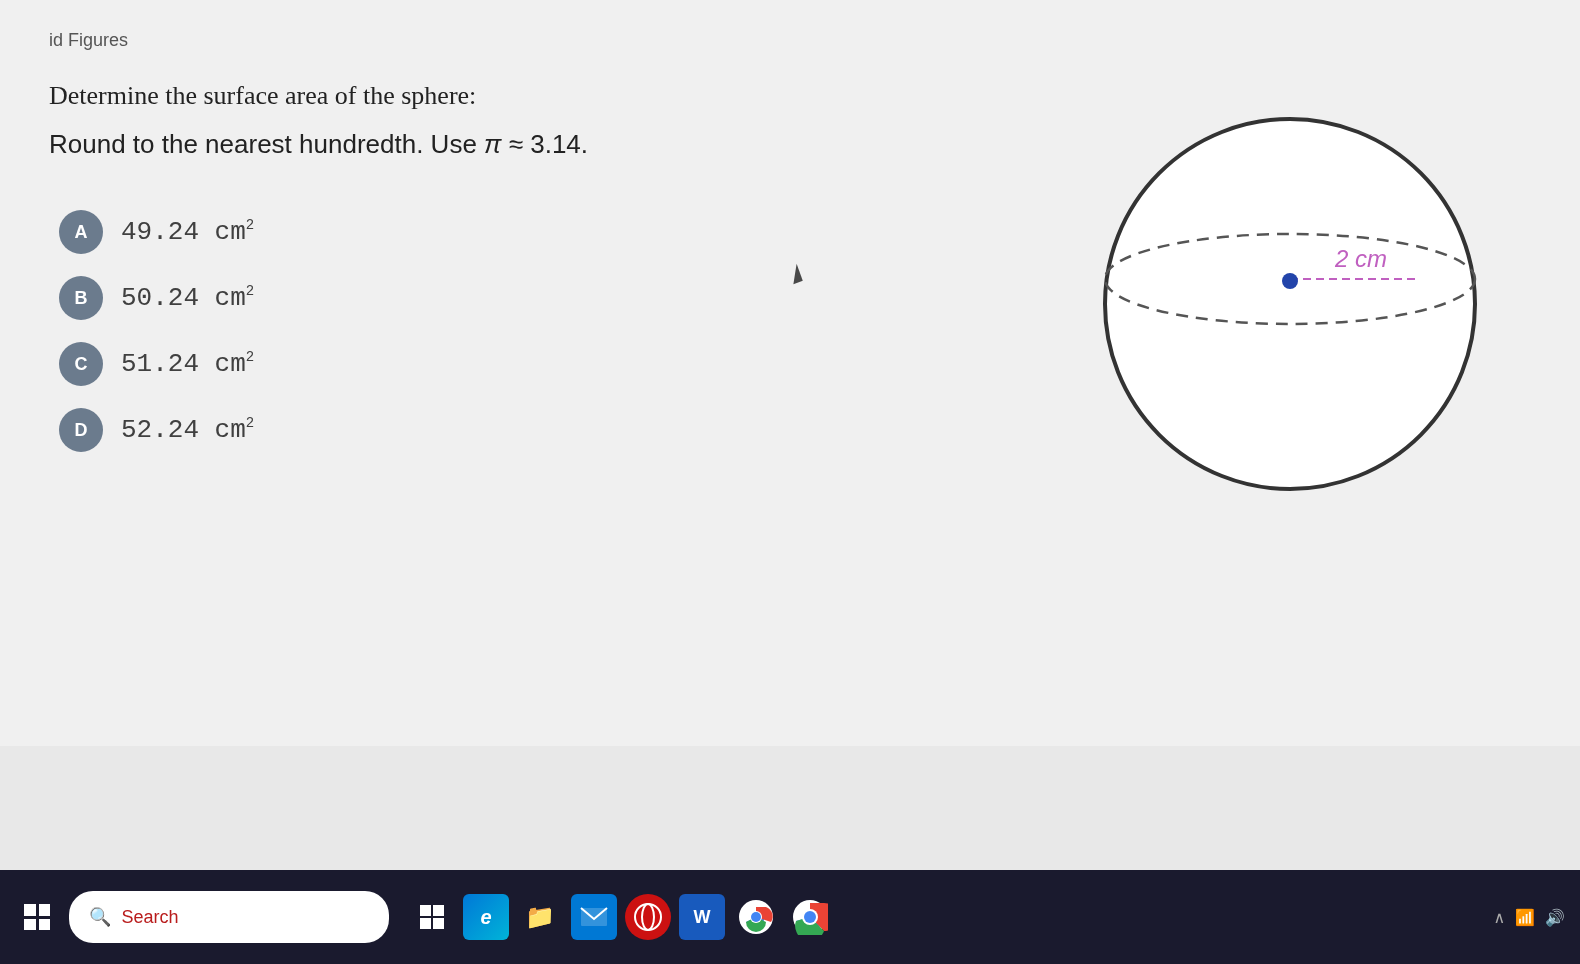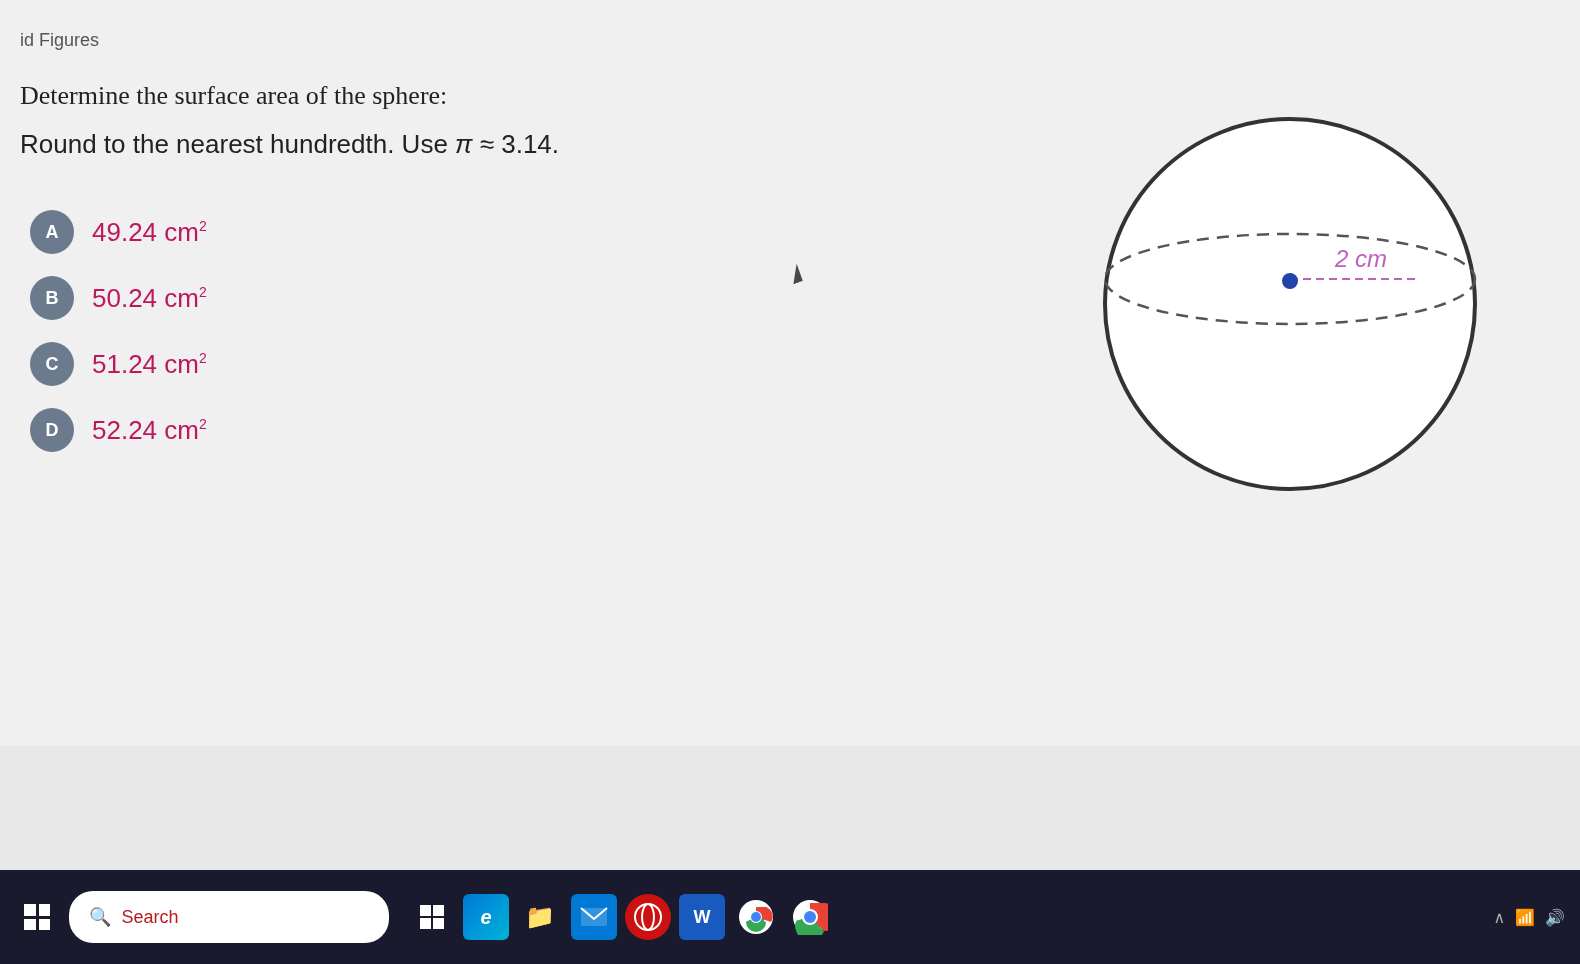--- a/index.html
+++ b/index.html
@@ -9,21 +9,21 @@
       background: #e8e8e8;
       font-family: 'Segoe UI', Arial, sans-serif;
       overflow: hidden;
       position: relative;
     }
 
     .main-content {
       background: #f0f0f0;
       width: 100%;
       height: 746px;
-      padding: 30px 20px;
+      padding: 30px 49px;
       position: relative;
     }
 
     .breadcrumb {
       font-size: 18px;
       color: #555;
       margin-bottom: 30px;
     }
 
     .question-title {
@@ -64,21 +64,22 @@
       align-items: center;
       justify-content: center;
       color: white;
       font-size: 18px;
       font-weight: 600;
       flex-shrink: 0;
     }
 
     .option-text {
       font-size: 26px;
-      color: #be185d;
+      color: #404040;
+      font-family: Liberation Mono, monospace;
     }
 
     sup {
       font-size: 14px;
     }
 
     
     .sphere-container {
       position: absolute;
       right: 80px;

